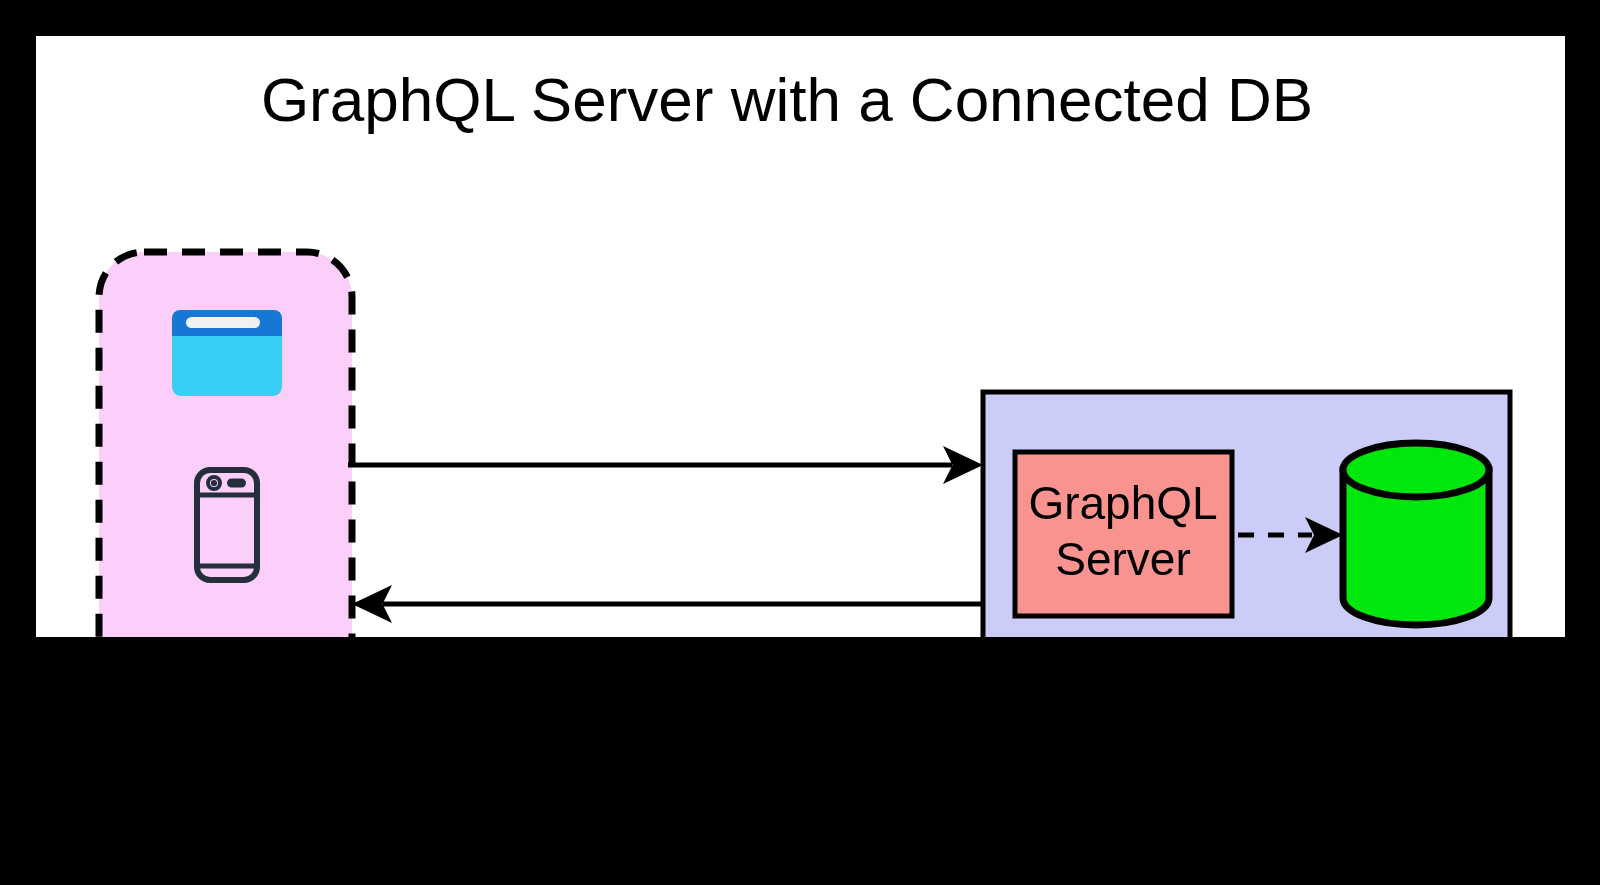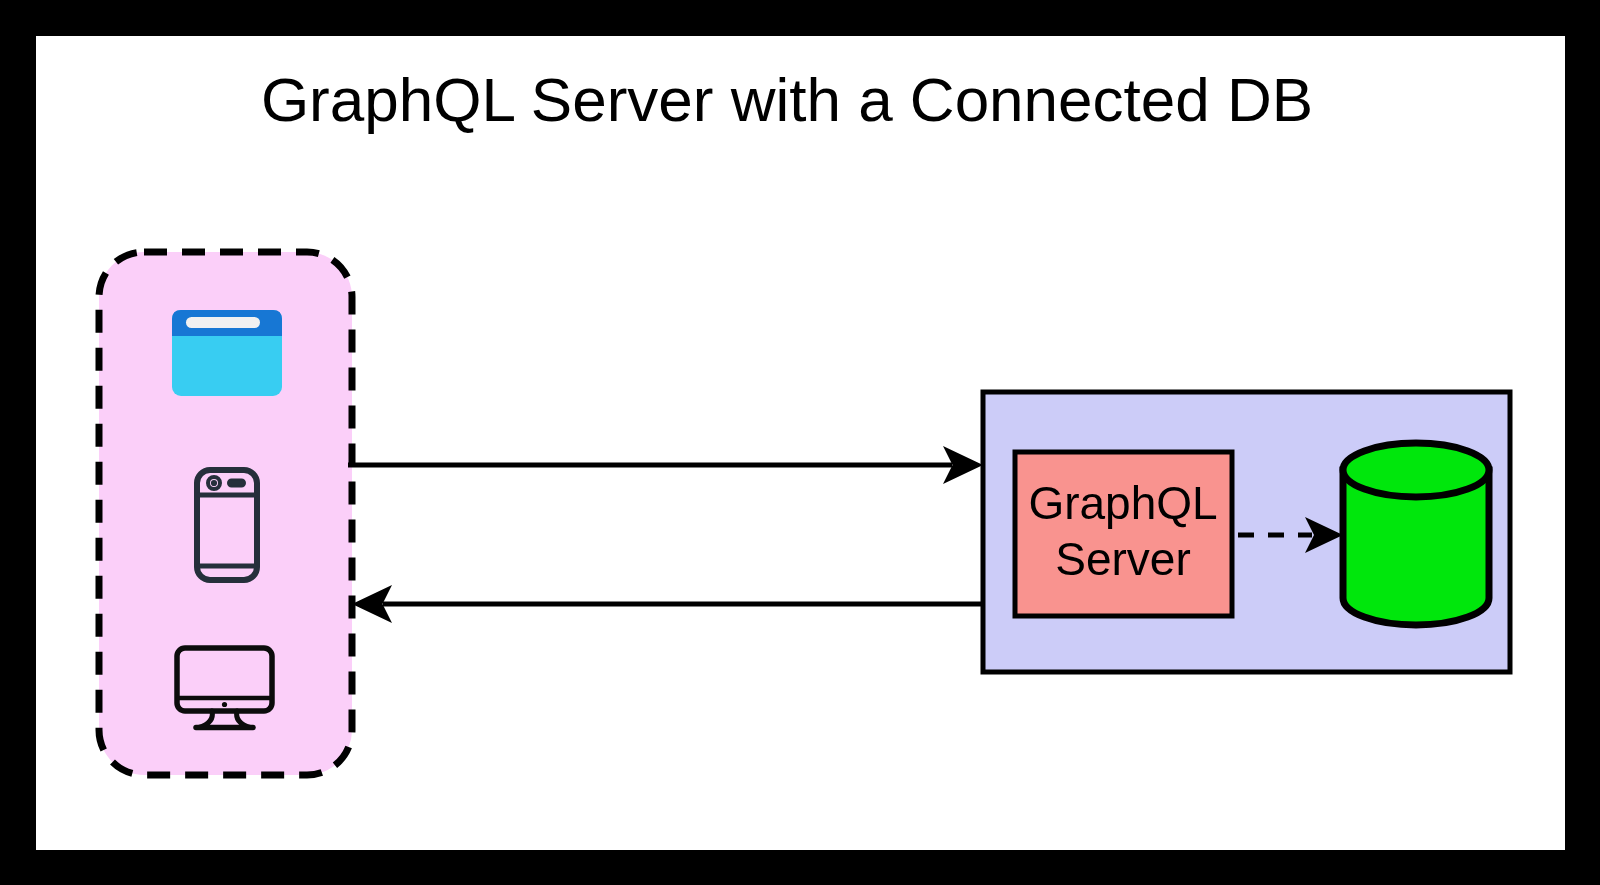--- a/index.html
+++ b/index.html
@@ -3,21 +3,21 @@
 <meta charset="utf-8">
 <style>
   html, body {
     margin: 0;
     padding: 0;
     background: #000;
   }
   .stage {
     position: relative;
     width: 1600px;
-    height: 885px;
+    height: 637px;
     font-family: "Liberation Sans", "DejaVu Sans", sans-serif;
   }
   .stage svg {
     position: absolute;
     inset: 0;
     display: block;
   }
   text {
     font-family: "Liberation Sans", "DejaVu Sans", sans-serif;
   }

